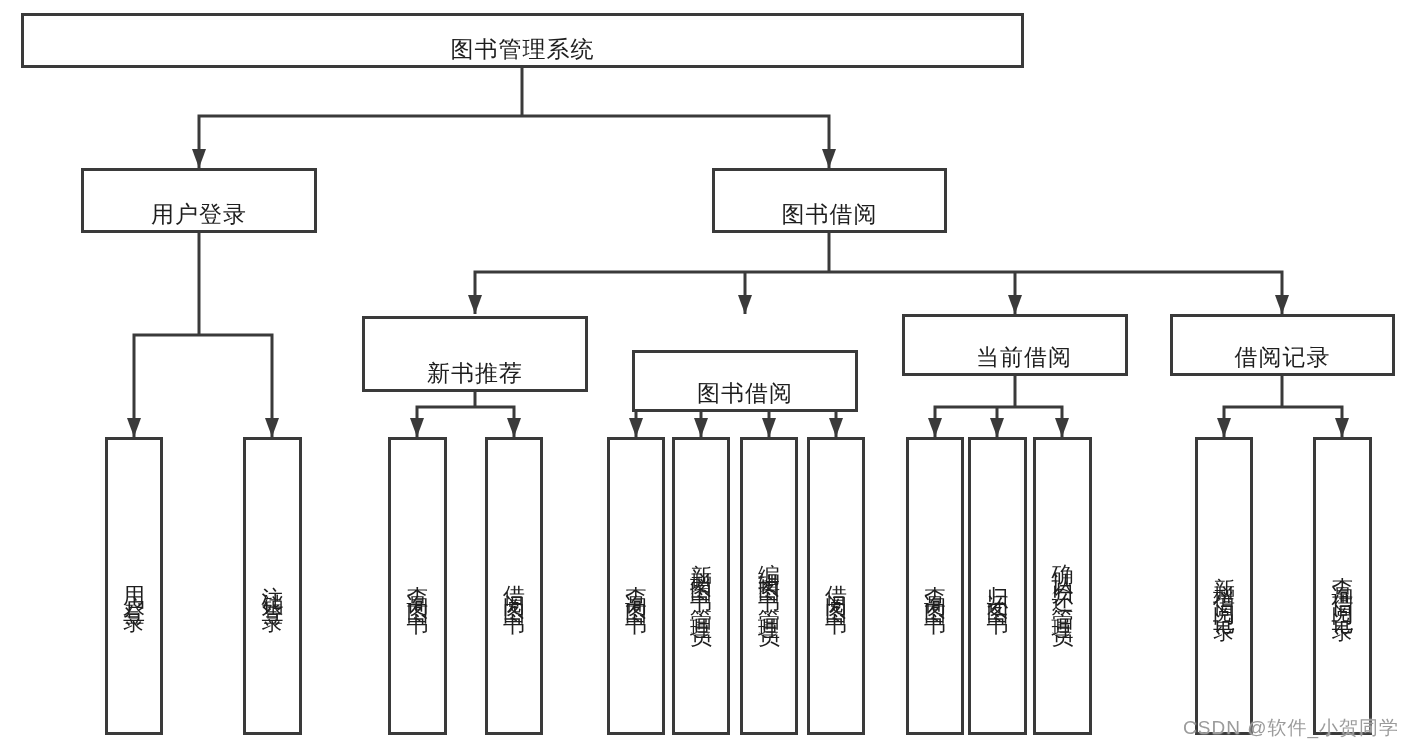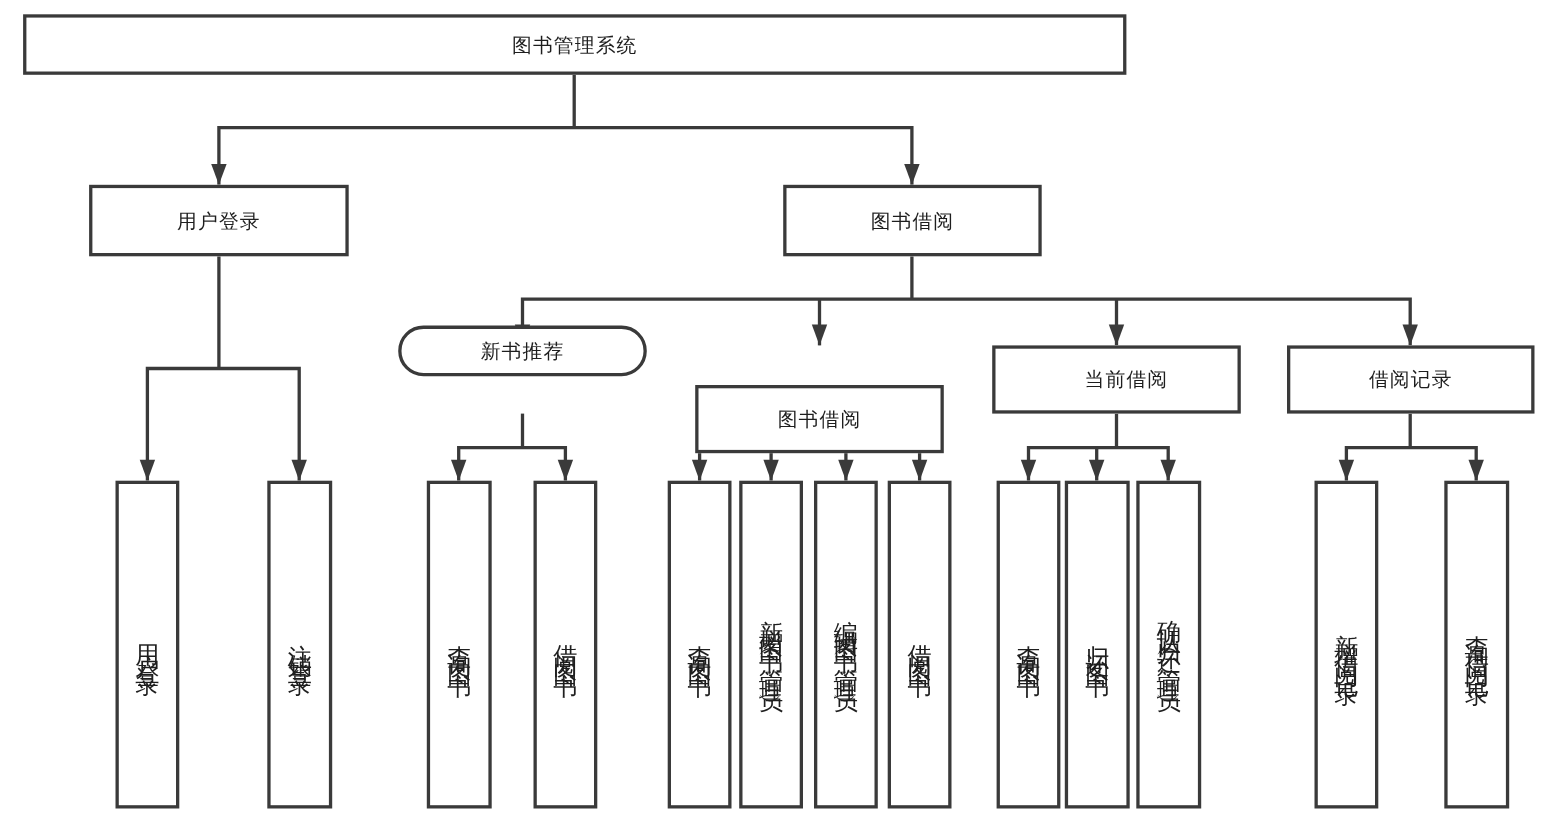--- a/index.html
+++ b/index.html
@@ -14,21 +14,21 @@
   .node{
     position:absolute;
     background:#ffffff;
     border:3px solid #3a3a3a;
     box-sizing:border-box;
     display:flex;
     align-items:center;
     justify-content:center;
     color:#1e1e1e;
   }
-  .h-node{font-size:18px;letter-spacing:1px;}
+  .h-node{font-size:23px;letter-spacing:1px;align-items:flex-end;}
   .v-node{
     font-size:22px;
     writing-mode:vertical-rl;
     text-orientation:mixed;
     letter-spacing:9px;
     line-height:1;
   }
   .v-node span{display:block;}
   #watermark{
     position:absolute;
@@ -105,21 +105,21 @@
     <span>图书管理系统</span>
   </div>
 
   <div class="node h-node" style="left:81px;top:168px;width:236px;height:65px;">
     <span>用户登录</span>
   </div>
   <div class="node h-node" style="left:712px;top:168px;width:235px;height:65px;">
     <span>图书借阅</span>
   </div>
 
-  <div class="node h-node" style="left:362px;top:296px;width:226px;height:46px;border-radius:24px;">
+  <div class="node h-node" style="left:362px;top:316px;width:226px;height:76px;">
     <span>新书推荐</span>
   </div>
   <div class="node h-node" style="left:632px;top:314px;width:226px;height:62px;margin-top:36px;">
     <span>图书借阅</span>
   </div>
   <div class="node h-node" style="left:902px;top:314px;width:226px;height:62px;padding-left:18px;">
     <span>当前借阅</span>
   </div>
   <div class="node h-node" style="left:1170px;top:314px;width:225px;height:62px;">
     <span>借阅记录</span>
@@ -162,14 +162,15 @@
     <span>确认归还（管理员）</span>
   </div>
 
   <div class="node v-node" style="left:1195px;top:437px;width:58px;height:298px;">
     <span>新增借阅记录</span>
   </div>
   <div class="node v-node" style="left:1313px;top:437px;width:59px;height:298px;">
     <span>查询借阅记录</span>
   </div>
 
+  <div id="watermark">CSDN @软件_小贺同学</div>
 
 </div>
 
 </body></html>

